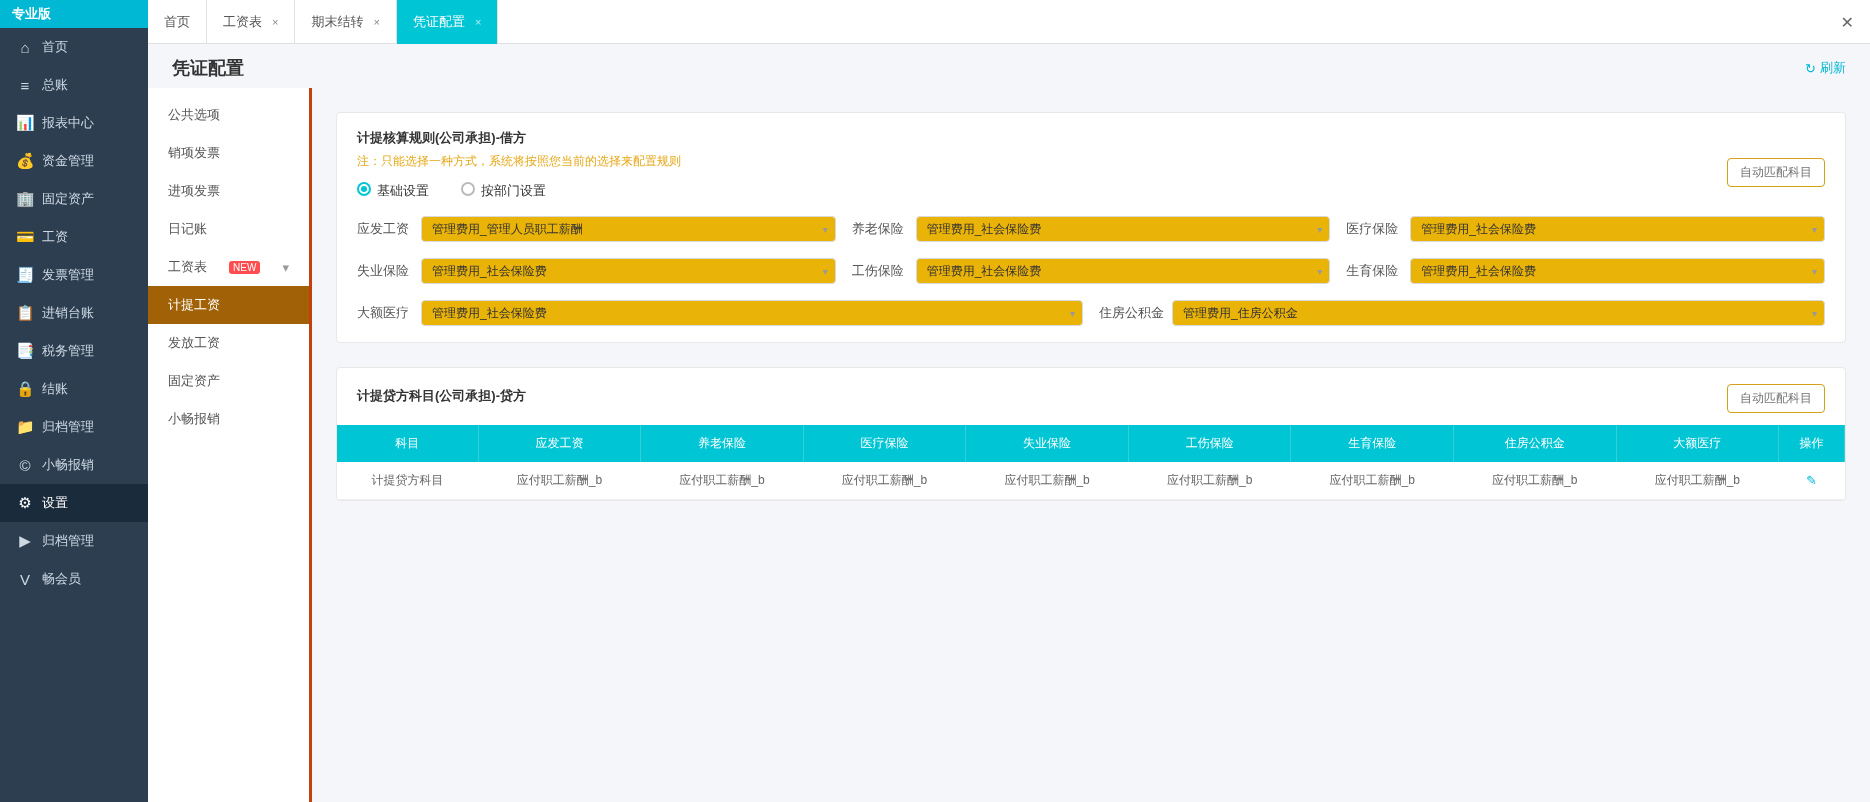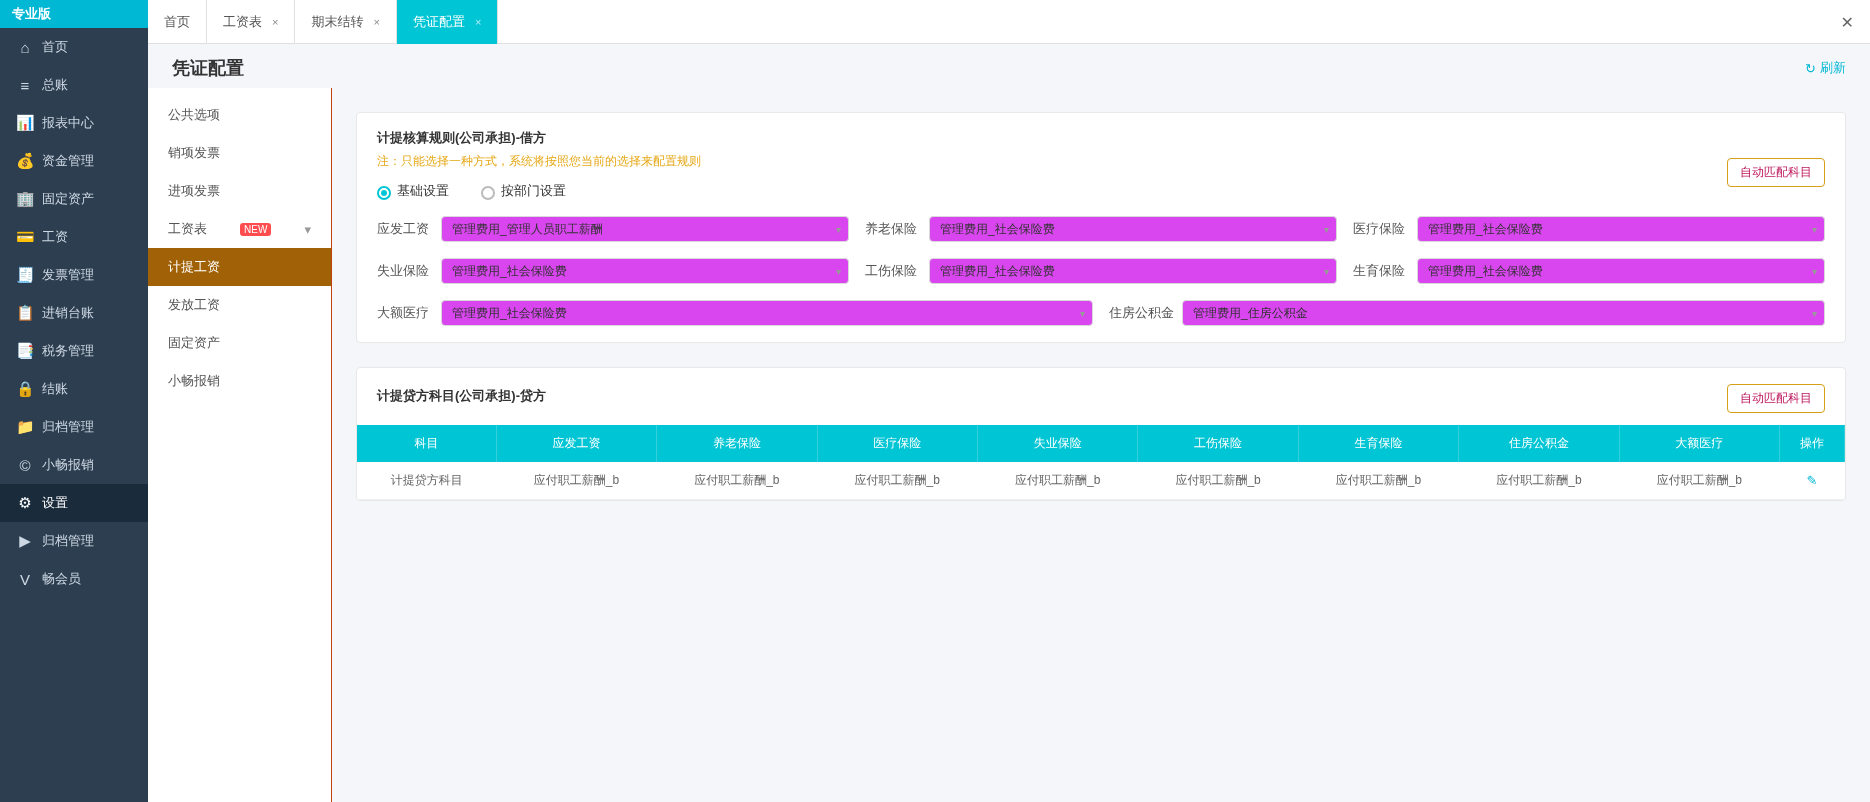--- a/index.html
+++ b/index.html
@@ -113,23 +113,23 @@
 
     
     .content {
       flex: 1;
       display: flex;
       overflow: hidden;
     }
 
     
     .left-nav {
-      width: 184px;
+      width: 164px;
       background: white;
-      border-right: 1px solid #c2410c;
+      border-right: 3px solid #c2410c;
       flex-shrink: 0;
       padding-top: 8px;
     }
     .left-nav-item {
       padding: 10px 20px;
       cursor: pointer;
       color: #555;
       font-size: 13px;
       display: flex;
       align-items: center;
@@ -176,21 +176,21 @@
 
     
     .radio-row {
       display: flex;
       align-items: center;
       gap: 32px;
       margin-bottom: 16px;
     }
     .radio-option {
       display: flex;
-      align-items: flex-end;
+      align-items: flex-start;
       gap: 6px;
       cursor: pointer;
     }
     .radio-circle {
       width: 14px;
       height: 14px;
       border-radius: 50%;
       border: 2px solid #00c5d4;
       display: flex;
       align-items: center;
@@ -237,36 +237,36 @@
       display: flex;
       align-items: center;
     }
     .select-wrapper select {
       width: 100%;
       border: 1px solid #d9d9d9;
       border-radius: 4px;
       padding: 5px 28px 5px 10px;
       font-size: 12px;
       color: #333;
-      background: #d946ef;
+      background: #eab308;
       appearance: none;
       cursor: pointer;
     }
     .select-arrow {
       position: absolute;
       right: 8px;
       pointer-events: none;
       color: #999;
       font-size: 10px;
     }
 
     
     .auto-match-btn {
       border: 1px solid #d4a017;
-      color: #be185d;
+      color: #737373;
       background: white;
       padding: 5px 12px;
       border-radius: 4px;
       cursor: pointer;
       font-size: 12px;
       white-space: nowrap;
     }
     .section-top-row {
       display: flex;
       align-items: center;
@@ -405,20 +405,23 @@
 
     <div class="left-nav">
       <div class="left-nav-item">
         <span>公共选项</span>
       </div>
       <div class="left-nav-item">
         <span>销项发票</span>
       </div>
       <div class="left-nav-item">
         <span>进项发票</span>
+      </div>
+      <div class="left-nav-item">
+        <span>日记账</span>
       </div>
       <div class="left-nav-item">
         <span>工资表</span>
         <span class="new-badge">NEW</span>
         <span style="margin-left:4px;color:#999;">▾</span>
       </div>
       <div class="left-nav-item active">
         <span>计提工资</span>
       </div>
       <div class="left-nav-item">

